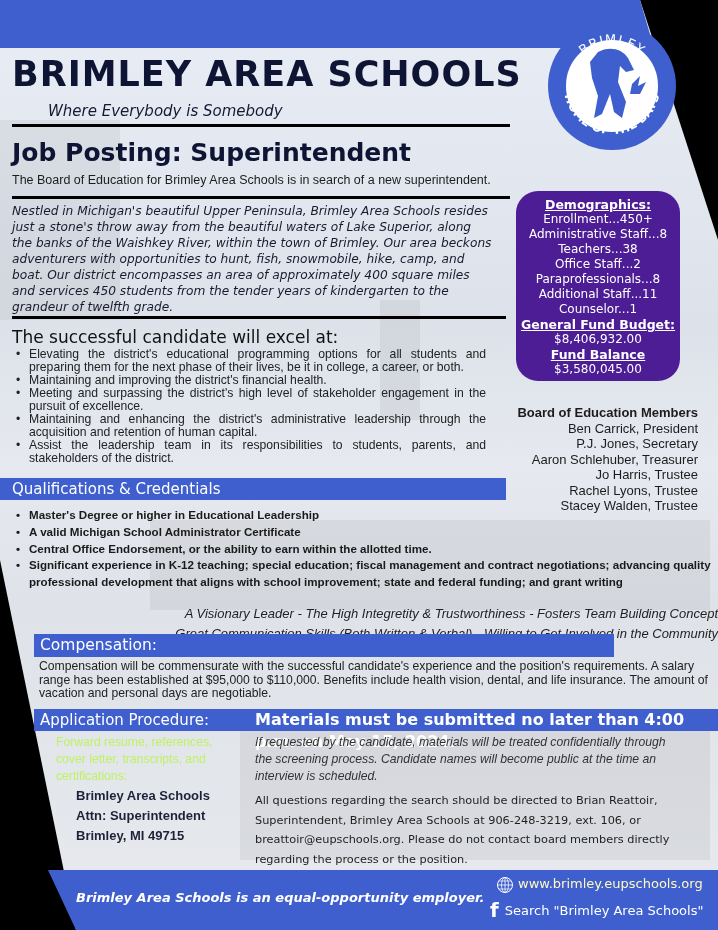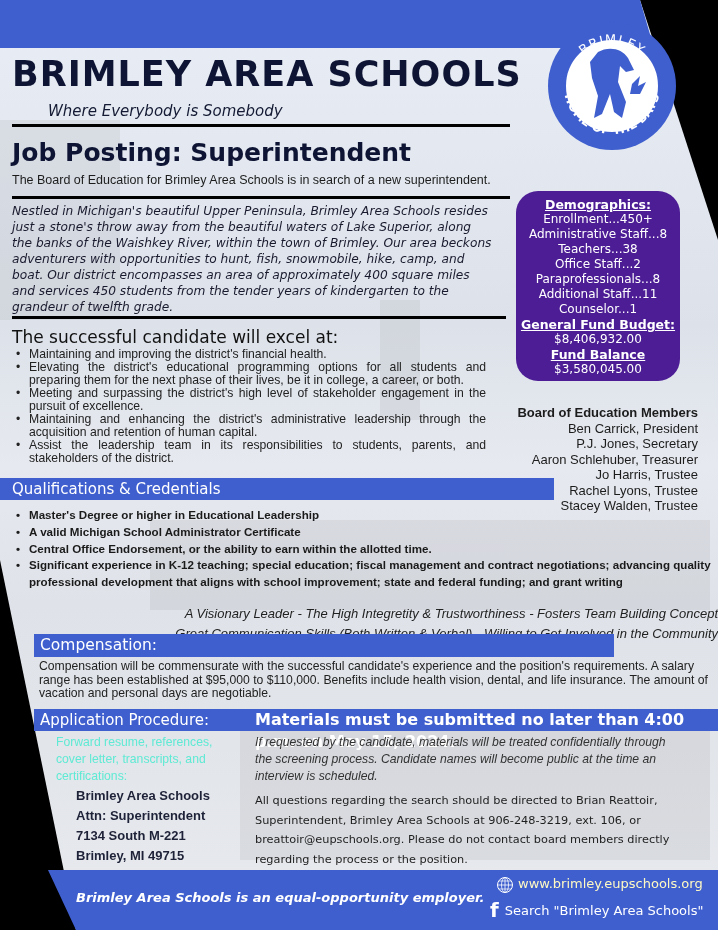--- a/index.html
+++ b/index.html
@@ -45,35 +45,35 @@
 
   
   .logo { position: absolute; left: 548px; top: 22px; width: 128px; height: 128px; border-radius: 50%;
     background: #3f5fcf; }
   .logo svg { position: absolute; left: 0; top: 0; }
 
   .board { position: absolute; right: 20px; top: 405px; text-align: right; font-size: 13px; line-height: 15.5px; color: #1c1c1c; }
   .board .hd { font-weight: bold; }
 
   .sect-bar { position: absolute; background: #3f5fcf; color: #fff; font-family: "DejaVu Sans", sans-serif; }
-  .qual-bar { left: 0; top: 478px; width: 554px; height: 22px; padding-left: 12px; font-size: 15px; line-height: 22px; }
+  .qual-bar { left: 0; top: 478px; width: 506px; height: 22px; padding-left: 12px; font-size: 15px; line-height: 22px; }
   .qual-list { position: absolute; left: 14px; top: 507px; list-style: none; font-size: 11.6px; font-weight: bold; line-height: 16.8px; color: #1a1a1a; width: 700px; }
   .qual-list li { position: relative; padding-left: 15px; }
   .qual-list li::before { content: "•"; position: absolute; left: 2px; top: 0; }
 
   .motto { position: absolute; width: 718px; text-align: right; font-style: italic; font-size: 13px; color: #222; margin-top: 16px; }
 
   .comp-bar { left: 34px; top: 634px; width: 580px; height: 23px; padding-left: 6px; font-size: 15.5px; line-height: 23px; }
   .comp-text { position: absolute; left: 39px; top: 660px; width: 670px; font-size: 12.2px; line-height: 13.5px; color: #222; }
 
   .app-bar { left: 34px; top: 709px; width: 684px; height: 22px; font-size: 15px; line-height: 22px; }
   .app-bar .l { position: absolute; left: 6px; }
   .app-bar .r { position: absolute; left: 221px; font-size: 16px; font-weight: bold; }
 
-  .fwd { position: absolute; left: 56px; top: 734px; width: 180px; font-size: 12.2px; line-height: 17px; color: #5eead4; }
+  .fwd { position: absolute; left: 56px; top: 734px; width: 180px; font-size: 12.2px; line-height: 17px; color: #bef264; }
   .addr { position: absolute; left: 76px; top: 786px; font-weight: bold; font-size: 13px; line-height: 20px; color: #1e2238; }
   .confid { position: absolute; left: 255px; top: 734px; width: 420px; font-style: italic; font-size: 12.2px; line-height: 17px; color: #333; }
   .questions { position: absolute; left: 255px; top: 791px; width: 450px; font-family: "DejaVu Sans", sans-serif; font-size: 11.3px; line-height: 19.5px; color: #1e1e1e; }
 
   #footer { position: absolute; left: 0; top: 870px; width: 718px; height: 60px; background: #3f5fcf;
     clip-path: polygon(48px 0, 718px 0, 718px 60px, 76px 60px); }
   .eoe { position: absolute; left: 76px; top: 890px; font-family: "DejaVu Sans", sans-serif; font-style: italic; font-weight: 600; font-size: 13px; color: #fff; }
   .web { position: absolute; left: 496px; top: 876px; font-family: "DejaVu Sans", sans-serif; font-size: 13px; color: #fef9c3; display: flex; align-items: flex-start; gap: 4px; }
   .fb { position: absolute; left: 490px; top: 900px; font-family: "DejaVu Sans", sans-serif; font-size: 13px; color: #fff; display: flex; align-items: center; gap: 6px; }
   .fb-f { font-weight: bold; font-size: 20px; line-height: 20px; font-family: "DejaVu Sans", sans-serif; }
@@ -125,22 +125,22 @@
   <div>Additional Staff...11</div>
   <div>Counselor...1</div>
   <div class="hd">General Fund Budget:</div>
   <div>$8,406,932.00</div>
   <div class="hd">Fund Balance</div>
   <div>$3,580,045.00</div>
 </div>
 
 <div class="excel-h">The successful candidate will excel at:</div>
 <ul class="excel-list">
+  <li>Elevating the district's educational programming options for all students and preparing them for the next phase of their lives, be it in college, a career, or both.</li>
   <li>Maintaining and improving the district's financial health.</li>
-  <li>Elevating the district's educational programming options for all students and preparing them for the next phase of their lives, be it in college, a career, or both.</li>
   <li>Meeting and surpassing the district's high level of stakeholder engagement in the pursuit of excellence.</li>
   <li>Maintaining and enhancing the district's administrative leadership through the acquisition and retention of human capital.</li>
   <li>Assist the leadership team in its responsibilities to students, parents, and stakeholders of the district.</li>
 </ul>
 
 <div class="board">
   <div class="hd">Board of Education Members</div>
   <div>Ben Carrick, President</div>
   <div>P.J. Jones, Secretary</div>
   <div>Aaron Schlehuber, Treasurer</div>
@@ -163,21 +163,20 @@
 <div class="comp-text">Compensation will be commensurate with the successful candidate's experience and the position's requirements. A salary range has been established at $95,000 to $110,000. Benefits include health vision, dental, and life insurance. The amount of vacation and personal days are negotiable.</div>
 
 <div class="sect-bar app-bar">
   <span class="l">Application Procedure:</span>
   <span class="r">Materials must be submitted no later than 4:00 p.m. on May 15, 2024.</span>
 </div>
 <div class="fwd">Forward resume, references, cover letter, transcripts, and certifications:</div>
 <div class="addr">
   <div>Brimley Area Schools</div>
   <div>Attn: Superintendent</div>
-  <div>7134 South M-221</div>
   <div>Brimley, MI 49715</div>
 </div>
 <div class="confid">If requested by the candidate, materials will be treated confidentially through the screening process. Candidate names will become public at the time an interview is scheduled.</div>
 <div class="questions">All questions regarding the search should be directed to Brian Reattoir, Superintendent, Brimley Area Schools at 906-248-3219, ext. 106, or breattoir@eupschools.org. Please do not contact board members directly regarding the process or the position.</div>
 
 <div id="footer"></div>
 <div class="eoe">Brimley Area Schools is an equal-opportunity employer.</div>
 <div class="web">
   <svg width="18" height="18" viewBox="0 0 18 18">
     <circle cx="9" cy="9" r="7.5" fill="none" stroke="#fff" stroke-width="1"></circle>

